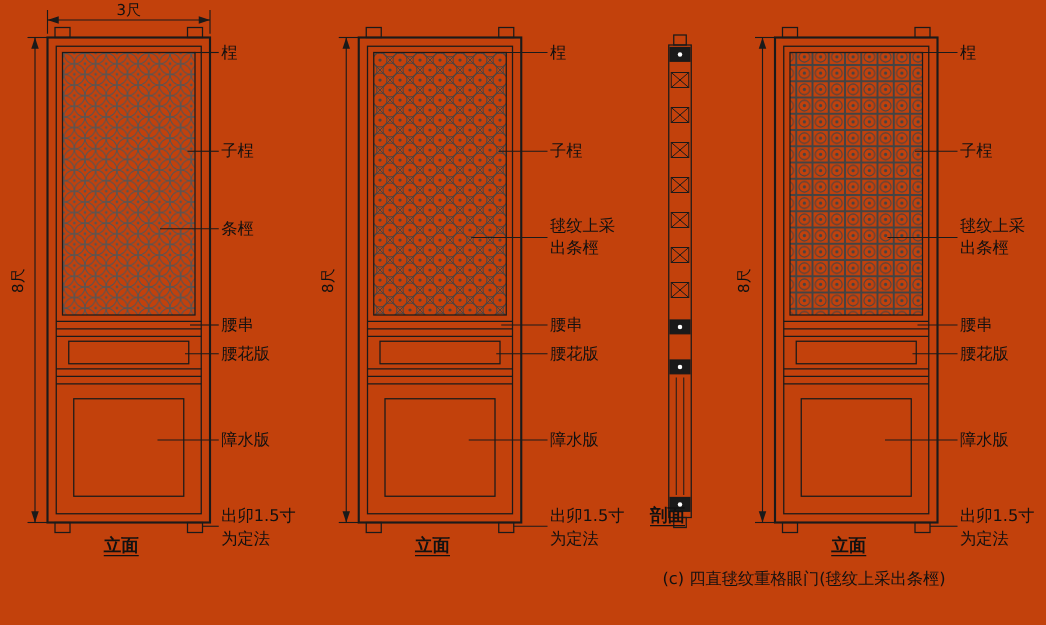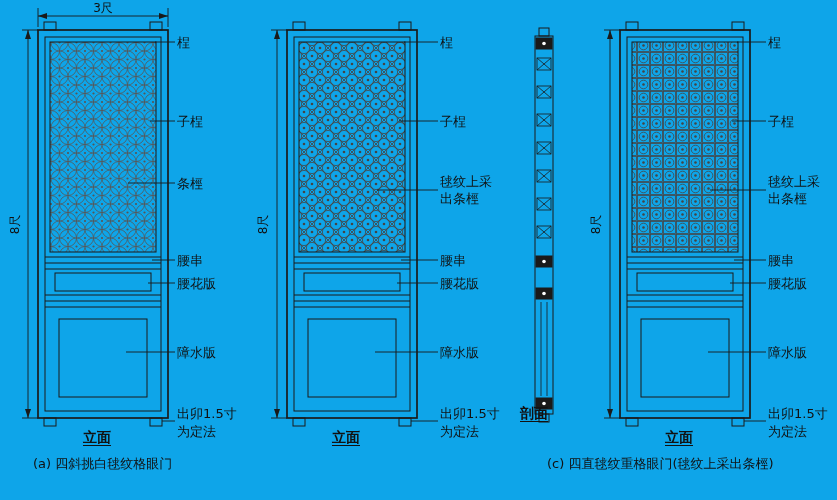--- a/index.html
+++ b/index.html
@@ -1,17 +1,17 @@
 <!DOCTYPE html>
 <html><head>
 <meta charset="utf-8">
 <style>
   html,body { margin:0; padding:0; background:#ffffff; }
   .canvas {
-    position:relative; width:837px; height:500px; background:#0ea5e9;
+    position:relative; width:837px; height:500px; background:#c2410c;
     font-family:"DejaVu Sans","Liberation Sans",sans-serif; color:#111;
     overflow:hidden;
   }
   svg { position:absolute; left:0; top:0; }
   .lbl {
     position:absolute; font-size:13px; line-height:15px;
     white-space:nowrap; color:#111;
   }
   .dim { font-size:12px; text-align:center; }
   .rot { transform:rotate(-90deg); transform-origin:center center; }
@@ -226,16 +226,15 @@
   <div class="lbl" style="left:768px; top:276px;">腰花版</div>
   <div class="lbl" style="left:768px; top:345px;">障水版</div>
   <div class="lbl" style="left:768px; top:406px;">出卯1.5寸</div>
   <div class="lbl" style="left:768px; top:424px;">为定法</div>
 
   <div class="lbl view" style="left:83px;  top:430px; width:40px;">立面</div>
   <div class="lbl view" style="left:332px; top:430px; width:40px;">立面</div>
   <div class="lbl view" style="left:520px; top:406px; width:40px;">剖面</div>
   <div class="lbl view" style="left:665px; top:430px; width:40px;">立面</div>
 
-  <div class="lbl cap" style="left:33px;  top:456px;">(a) 四斜挑白毬纹格眼门</div>
-  <div class="lbl cap" style="left:547px; top:456px;">(c) 四直毬纹重格眼门(毬纹上采出条桱)</div>
+  <div class="lbl cap" style="left:530px; top:456px;">(c) 四直毬纹重格眼门(毬纹上采出条桱)</div>
 
 </div>
 
 </body></html>

